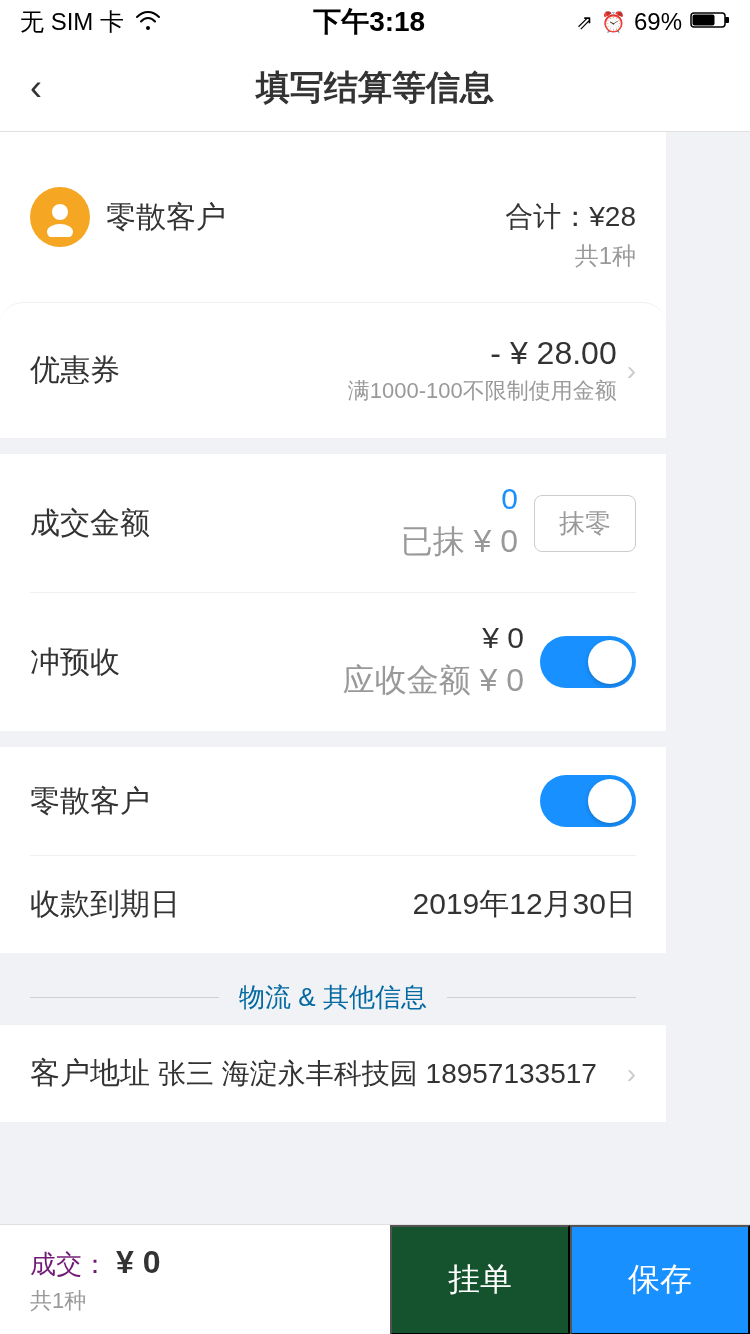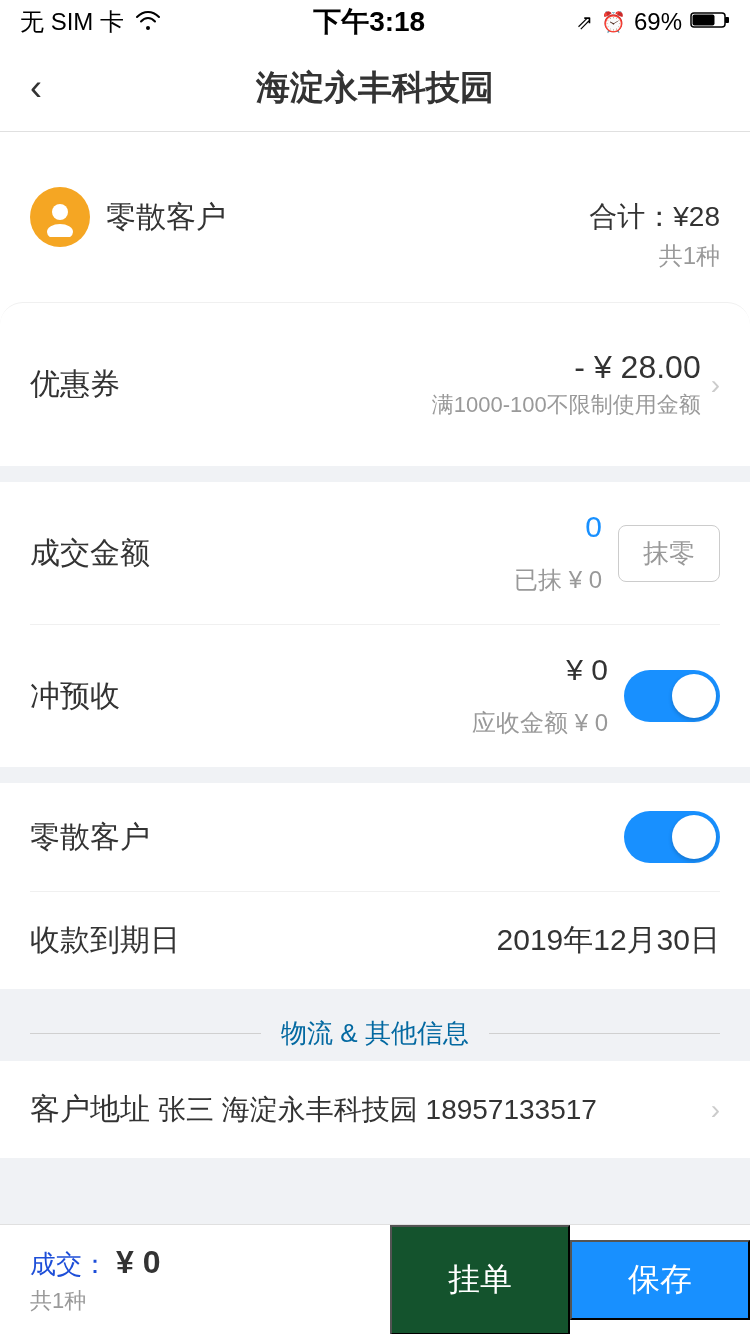--- a/index.html
+++ b/index.html
@@ -48,21 +48,21 @@
       cursor: pointer;
     }
     .nav-title {
       font-size: 34px;
       font-weight: 600;
       color: #333;
     }
 
     
     .content {
-      width: 750px;
+      width: 666px;
       background: #f0f2f5;
       padding-bottom: 120px;
     }
 
     
     .section {
       background: #fff;
       margin-bottom: 16px;
     }
 
@@ -109,21 +109,21 @@
       font-size: 24px;
       color: #999;
       margin-top: 4px;
     }
 
     
     .coupon-row {
       display: flex;
       align-items: center;
       justify-content: space-between;
-      padding: 46px 30px;
+      padding: 32px 30px;
       background: #fff;
       border-top: 1px solid #f0f0f0;
       border-radius: 23px;
     }
     .coupon-label {
       font-size: 30px;
       color: #333;
     }
     .coupon-right {
       display: flex;
@@ -181,23 +181,23 @@
     }
     .form-value {
       font-size: 30px;
       color: #1890ff;
     }
     .form-value-black {
       font-size: 30px;
       color: #333;
     }
     .form-sub {
-      font-size: 24px;
+      font-size: 32px;
       color: #999;
-      margin-top: 20px;
+      margin-top: 4px;
     }
     .form-right-col {
       text-align: right;
     }
 
     
     .round-zero-btn {
       border: 1px solid #ccc;
       border-radius: 8px;
       padding: 10px 24px;
@@ -295,21 +295,21 @@
       flex: 1;
       padding: 0 30px;
     }
     .bottom-summary-top {
       display: flex;
       align-items: baseline;
       gap: 8px;
     }
     .bottom-summary-label {
       font-size: 26px;
-      color: #1d4ed8;
+      color: #701a75;
     }
     .bottom-summary-value {
       font-size: 32px;
       color: #333;
       font-weight: 600;
     }
     .bottom-summary-sub {
       font-size: 22px;
       color: #999;
       margin-top: 4px;
@@ -321,21 +321,21 @@
       display: flex;
       align-items: center;
       justify-content: center;
       font-size: 32px;
       color: #fff;
       font-weight: 500;
       cursor: pointer;
     }
     .btn-save {
       width: 180px;
-      height: 80px;
+      height: 110px;
       background: #1890ff;
       display: flex;
       align-items: center;
       justify-content: center;
       font-size: 32px;
       color: #fff;
       font-weight: 500;
       cursor: pointer;
     }
   </style>
@@ -363,21 +363,21 @@
         <rect x="1" y="3" width="34" height="14" rx="3" ry="3" stroke="#000" stroke-width="1.5" fill="none"></rect>
         <rect x="35" y="7" width="4" height="6" rx="1" fill="#000"></rect>
         <rect x="2.5" y="4.5" width="22" height="11" rx="2" fill="#000"></rect>
       </svg>
     </span>
   </div>
 </div>
 
 <div class="nav-bar">
   <span class="nav-back">‹</span>
-  <span class="nav-title">海淀永丰科技园</span>
+  <span class="nav-title">填写结算等信息</span>
 </div>
 
 <div class="content">
 
   <div class="section">
     <div class="customer-row">
       <div class="customer-left">
         <div class="customer-avatar">
           <svg viewBox="0 0 40 40" fill="none">
             <circle cx="20" cy="15" r="8" fill="#fff"></circle>

